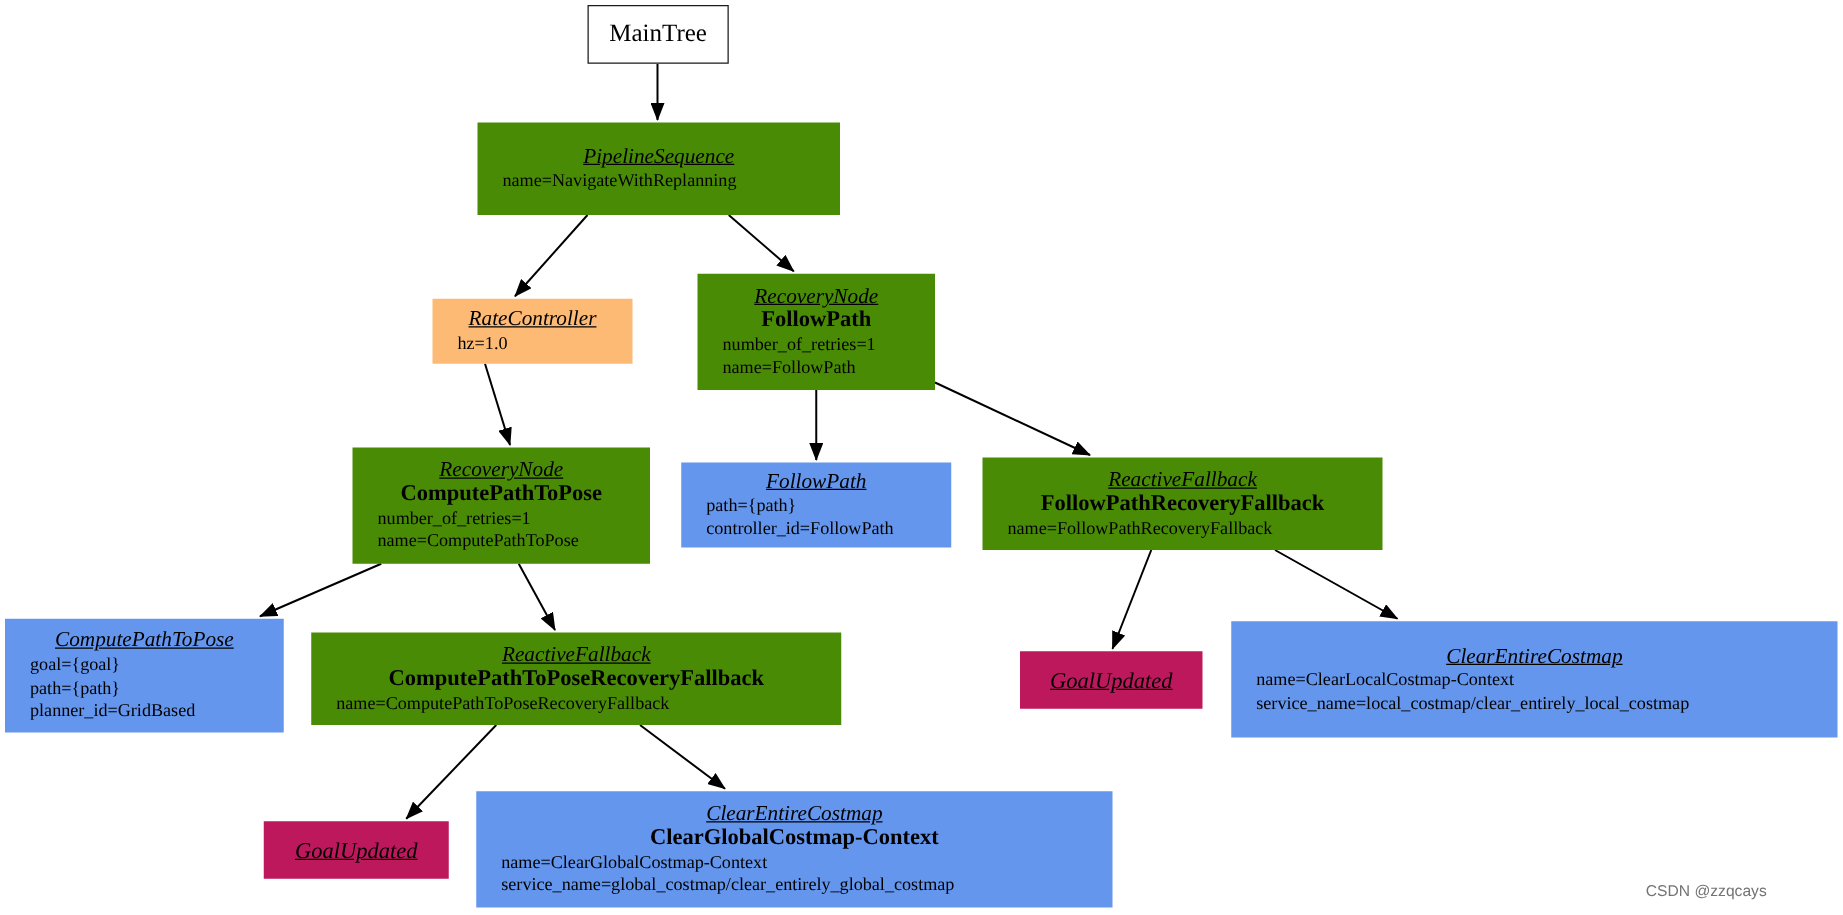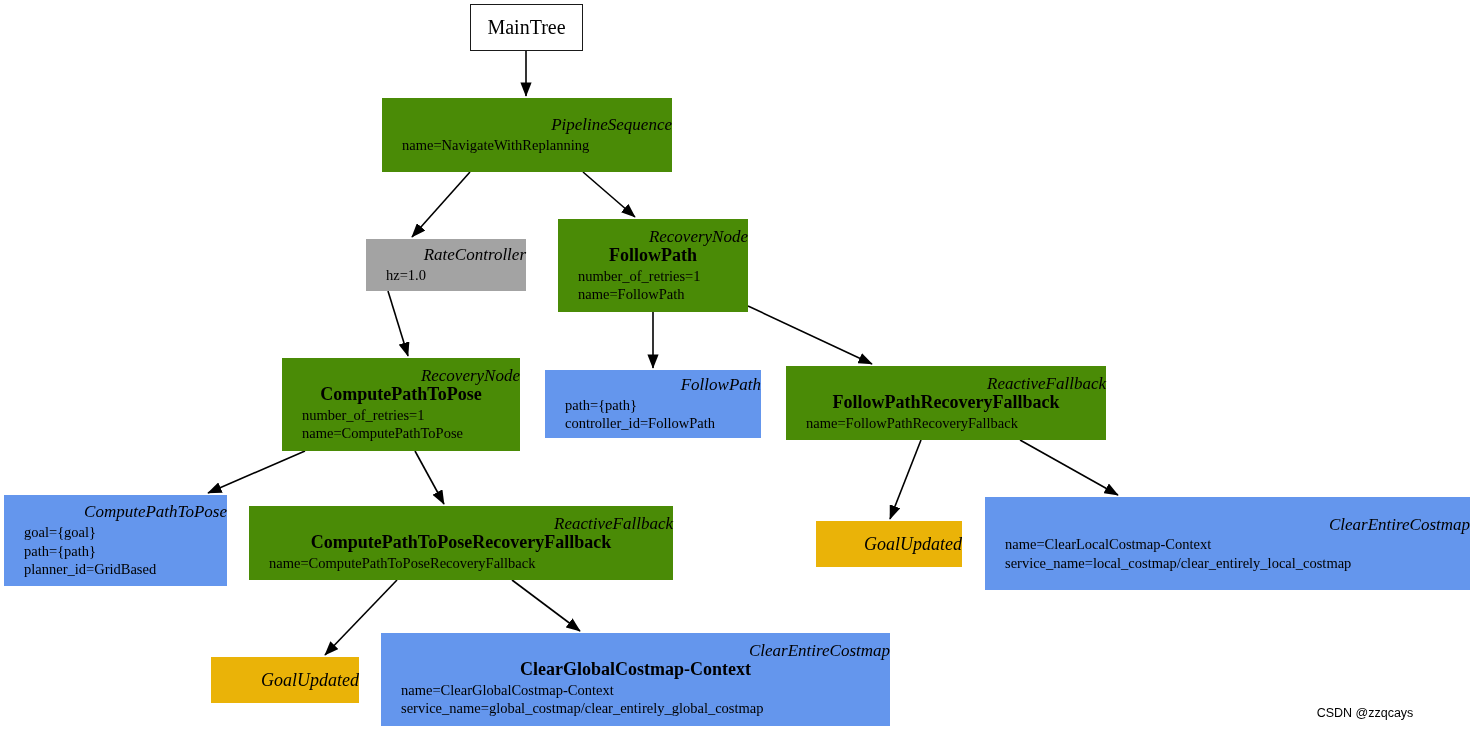--- a/index.html
+++ b/index.html
@@ -29,60 +29,61 @@
     position: absolute;
     box-sizing: border-box;
     display: flex;
     flex-direction: column;
     justify-content: center;
     line-height: 1.16;
     white-space: nowrap;
   }
   .node .type-line {
     font-style: italic;
-    text-align: right;
+    text-align: center;
     font-size: 17px;
+    text-decoration: underline;
   }
   .node .name-line {
     font-weight: bold;
     text-align: center;
     font-size: 18px;
     margin-top: -2px;
   }
   .node .params {
     font-size: 14.5px;
     text-align: left;
     padding-left: 20px;
     margin-top: 1px;
   }
   .node .params div {
     line-height: 1.28;
   }
   .node.green  { background: #4a8b06; }
   .node.blue   { background: #6496ed; }
-  .node.orange { background: #a3a3a3; margin-left: 20px; }
-  .node.yellow { background: #eab308; }
+  .node.orange { background: #fdba74; }
+  .node.yellow { background: #be185d; }
   .node.white  {
     background: #ffffff;
     border: 1.6px solid #1a1a1a;
     align-items: center;
     justify-content: center;
   }
   .node.white .plain-line {
     font-size: 20px;
     text-align: center;
   }
   .node.yellow .type-line {
     font-size: 18px;
   }
   .watermark {
     position: absolute;
     font-family: "Liberation Sans", sans-serif;
     font-size: 12.5px;
-    color: #000000;
+    color: #737373;
     white-space: nowrap;
   }
 </style>
 </head>
 <body>
 
 <div id="canvas">
 
   <svg id="edges" viewBox="0 0 1474 732" width="1474" height="732">
     <defs>

